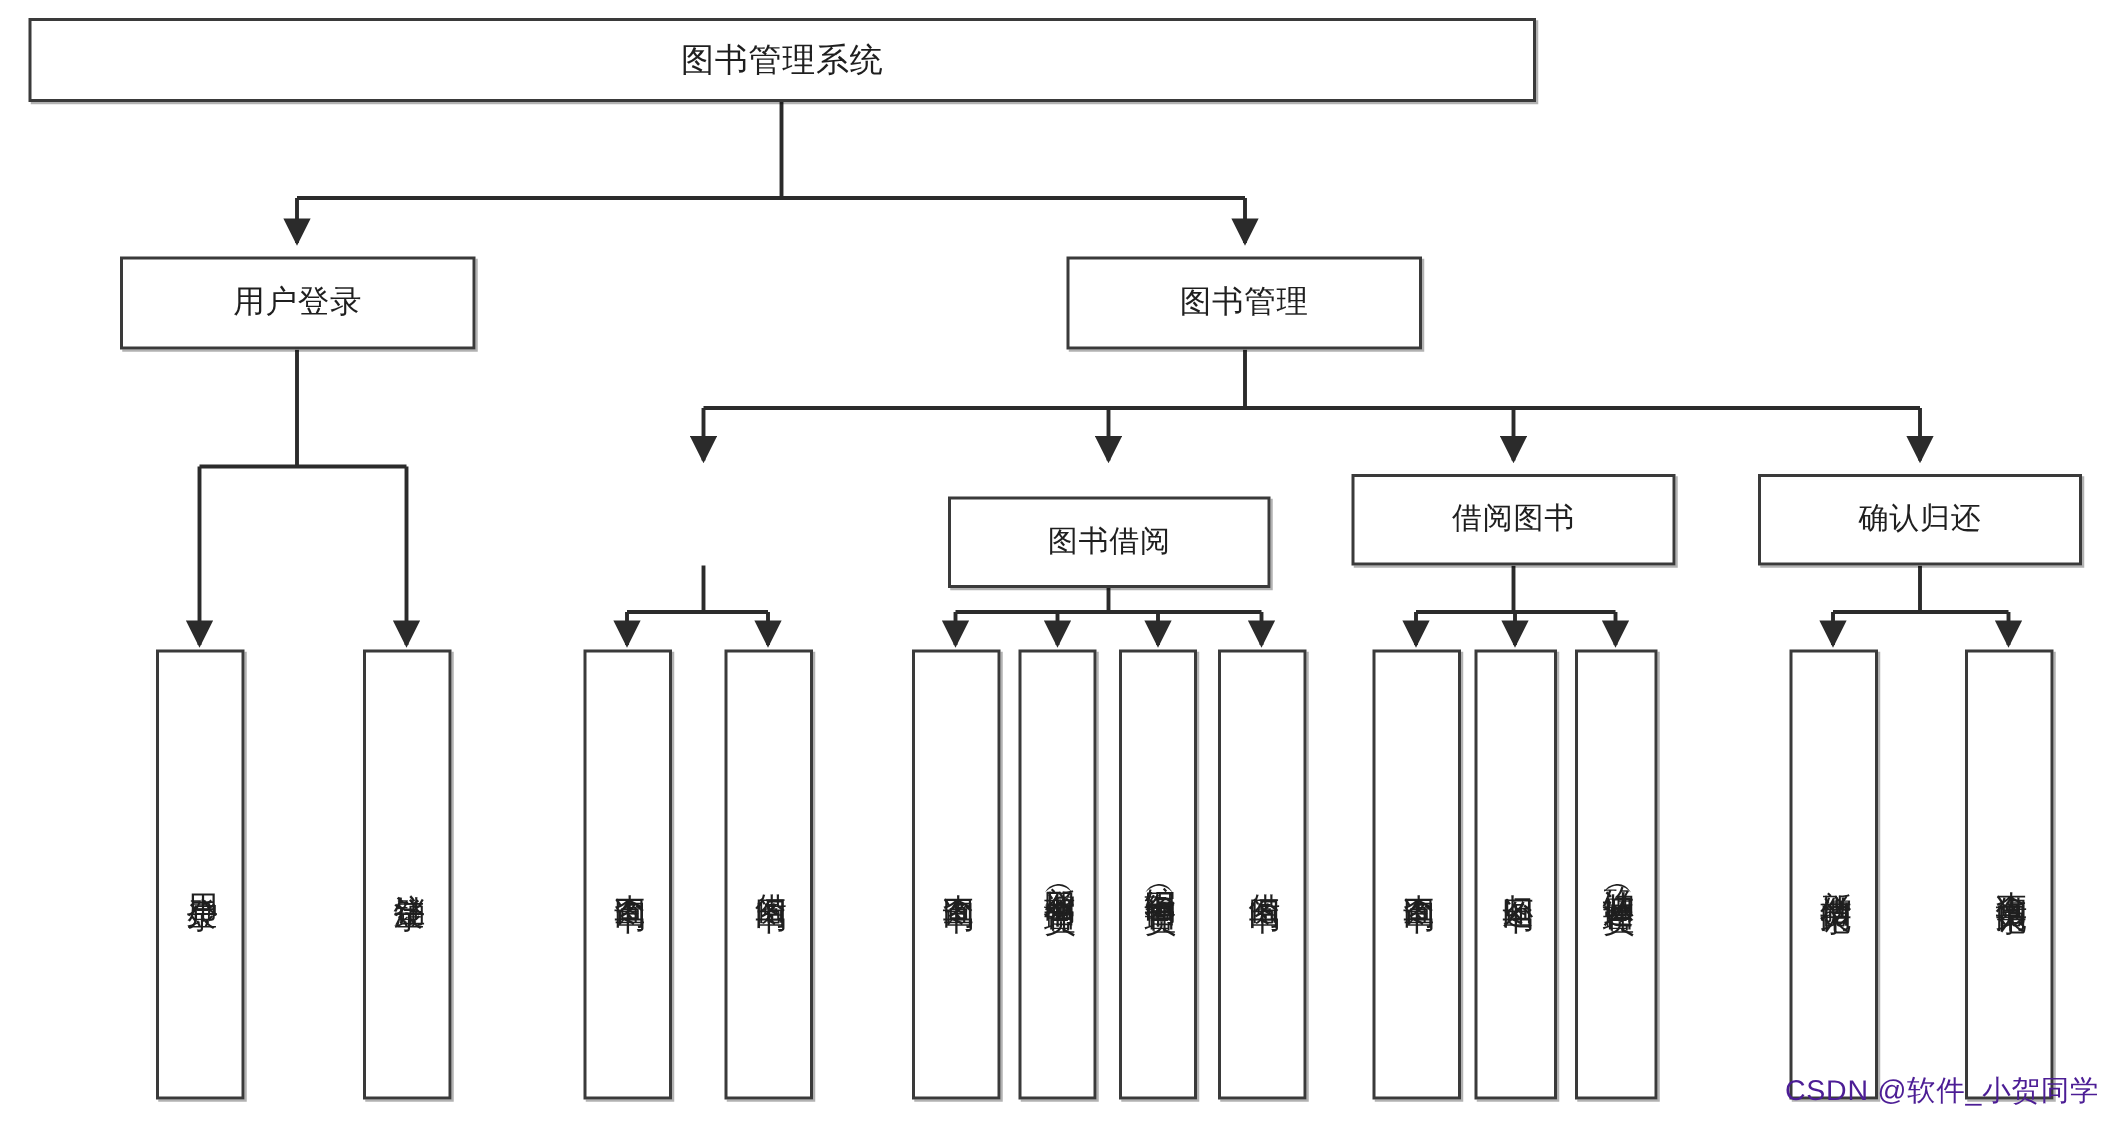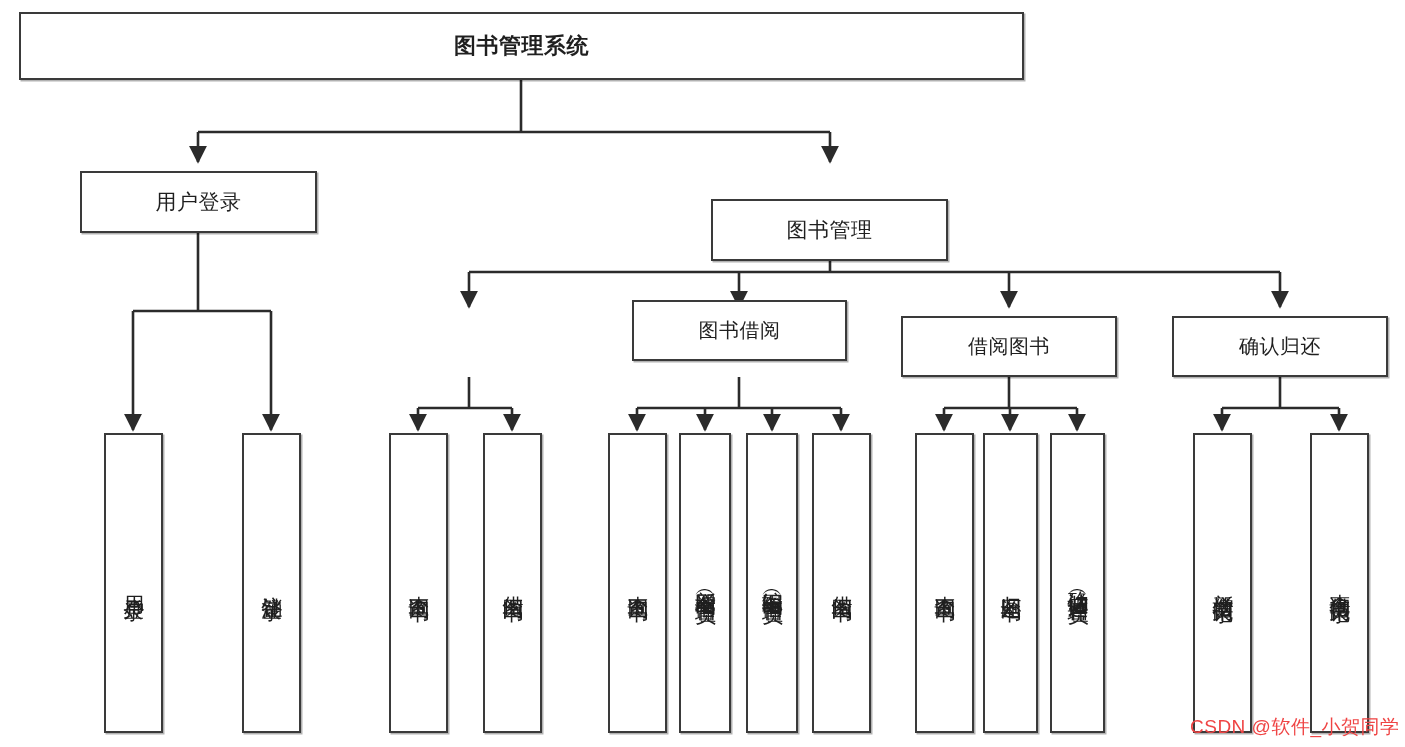--- a/index.html
+++ b/index.html
@@ -54,21 +54,21 @@
     writing-mode: vertical-rl;
     text-orientation: upright;
     font-size: 21px;
     line-height: 1.28;
     letter-spacing: 2px;
     white-space: nowrap;
   }
   .watermark {
     position: absolute;
     font-size: 19px;
-    color: #ef4444;
+    color: #4c1d95;
     white-space: nowrap;
     letter-spacing: 0.5px;
     pointer-events: none;
   }
 </style>
 </head>
 <body>
 
 <div id="canvas">
 
@@ -115,32 +115,32 @@
       <path d="M 1010 408 L 1010 430" marker-end="url(#arrow)"></path>
       <path d="M 1077 408 L 1077 430" marker-end="url(#arrow)"></path>
 
       <path d="M 1280 377 L 1280 408"></path>
       <path d="M 1222 408 L 1339 408"></path>
       <path d="M 1222 408 L 1222 430" marker-end="url(#arrow)"></path>
       <path d="M 1339 408 L 1339 430" marker-end="url(#arrow)"></path>
     </g>
   </svg>
 
-  <div class="node root" style="left:19px; top:12px; width:1005px; height:68px;font-weight:bold;">
+  <div class="node root" style="left:19px; top:12px; width:1005px; height:56px;">
     <span class="label">图书管理系统</span>
   </div>
 
   <div class="node level2" style="left:80px; top:171px; width:237px; height:62px;">
     <span class="label">用户登录</span>
   </div>
-  <div class="node level2" style="left:711px; top:171px; width:237px; height:62px;margin-top:28px;">
+  <div class="node level2" style="left:711px; top:171px; width:237px; height:62px;">
     <span class="label">图书管理</span>
   </div>
 
-  <div class="node level3" style="left:632px; top:300px; width:215px; height:61px;">
+  <div class="node level3" style="left:632px; top:331px; width:215px; height:61px;">
     <span class="label">图书借阅</span>
   </div>
   <div class="node level3" style="left:901px; top:316px; width:216px; height:61px;">
     <span class="label">借阅图书</span>
   </div>
   <div class="node level3" style="left:1172px; top:316px; width:216px; height:61px;">
     <span class="label">确认归还</span>
   </div>
 
   <div class="node leaf" style="left:104px; top:433px; width:59px; height:300px;">

